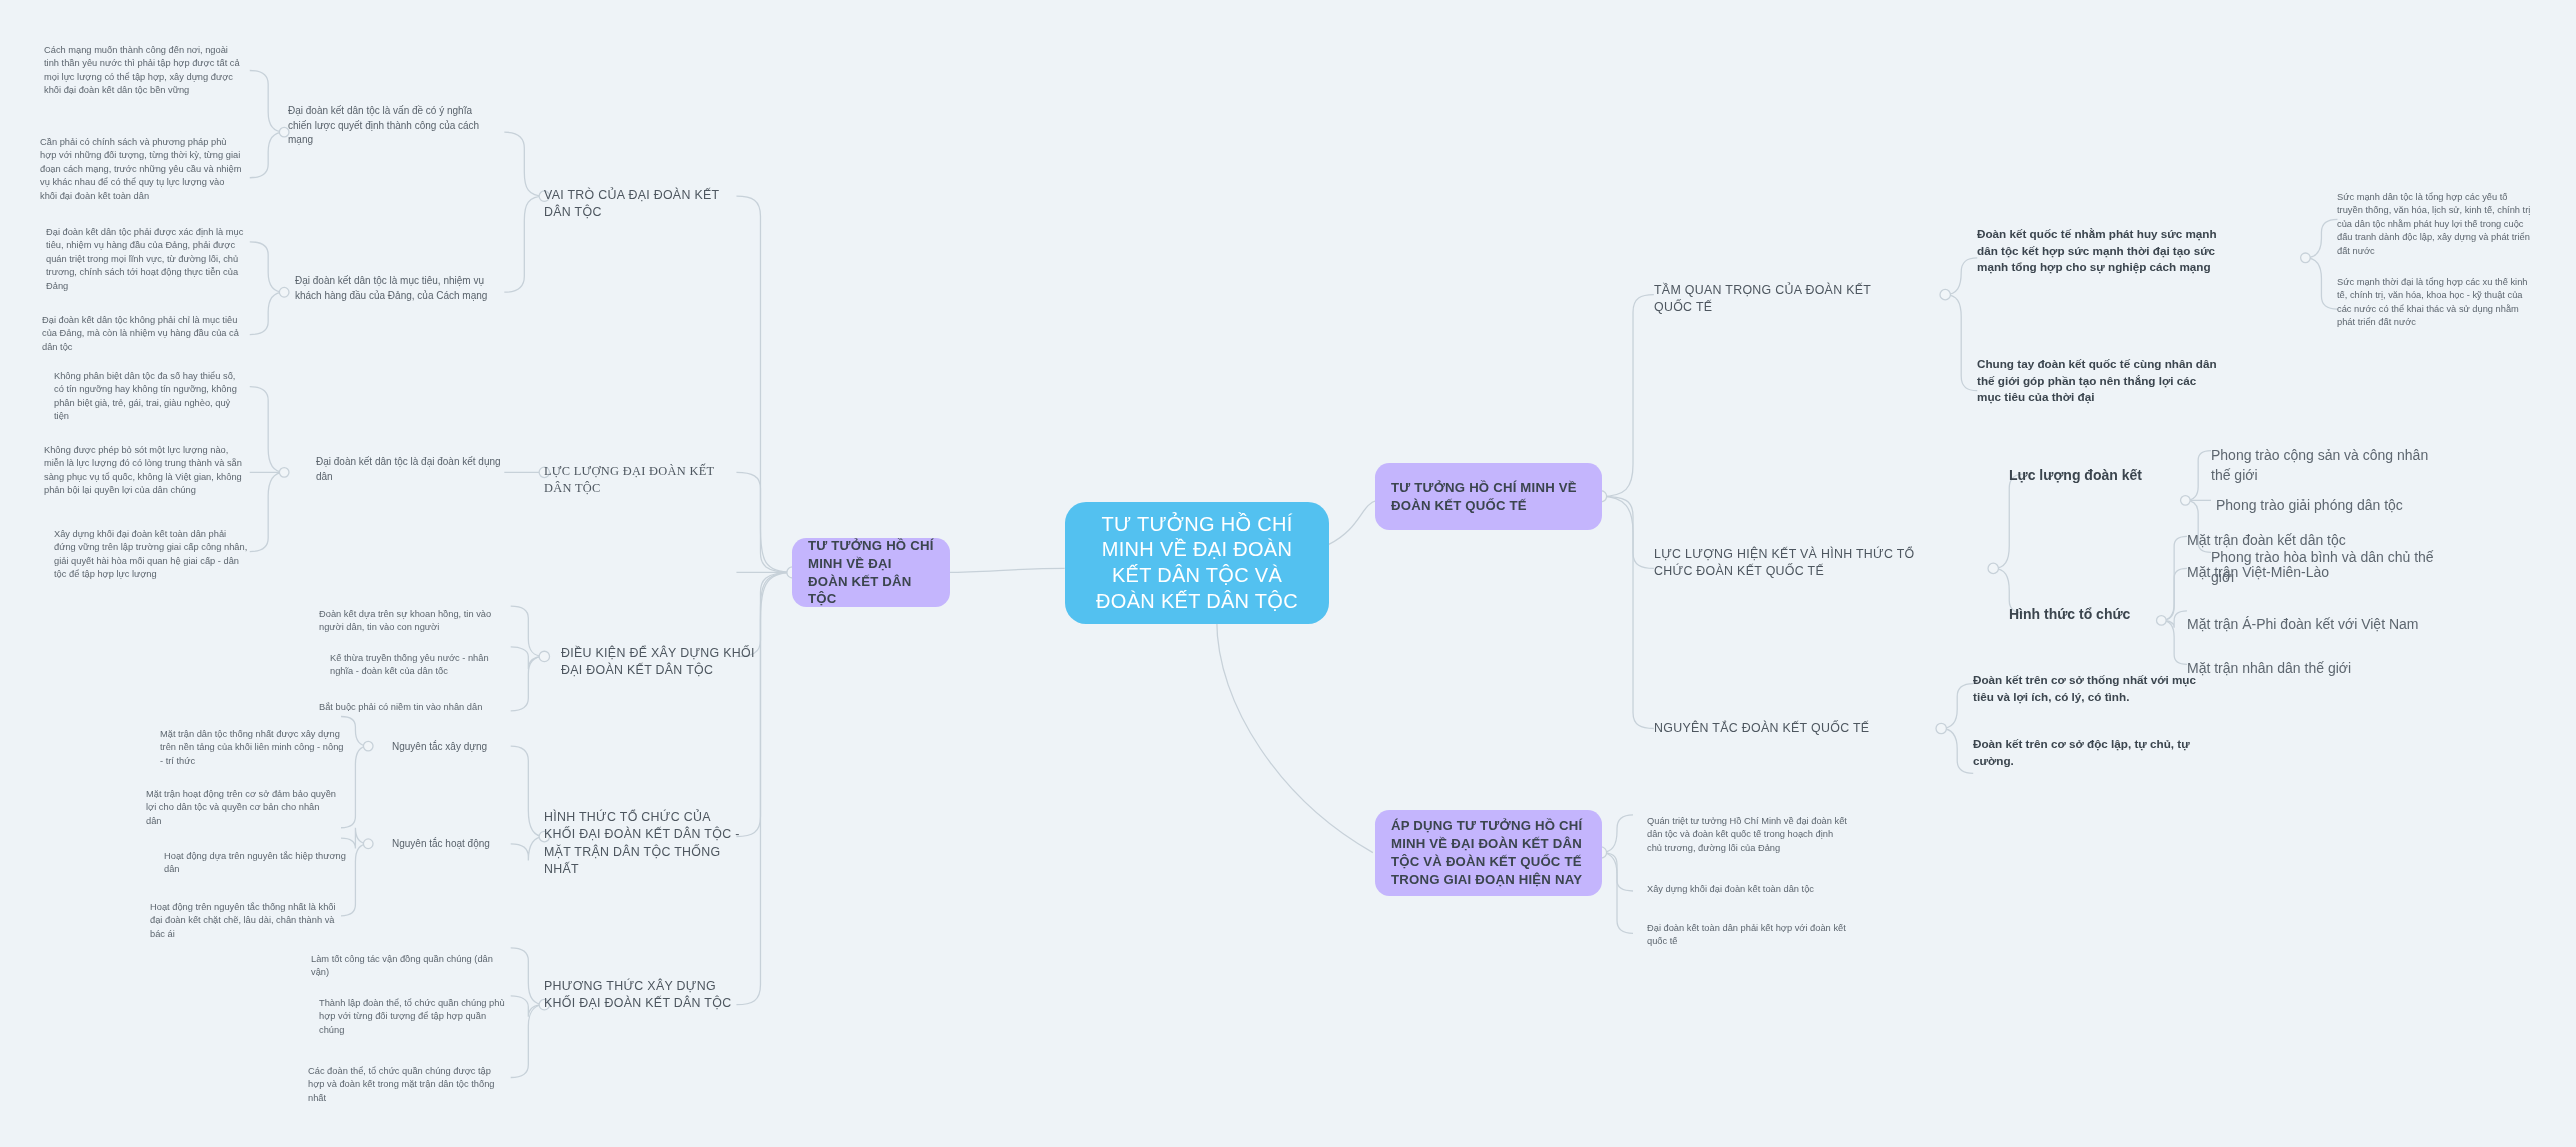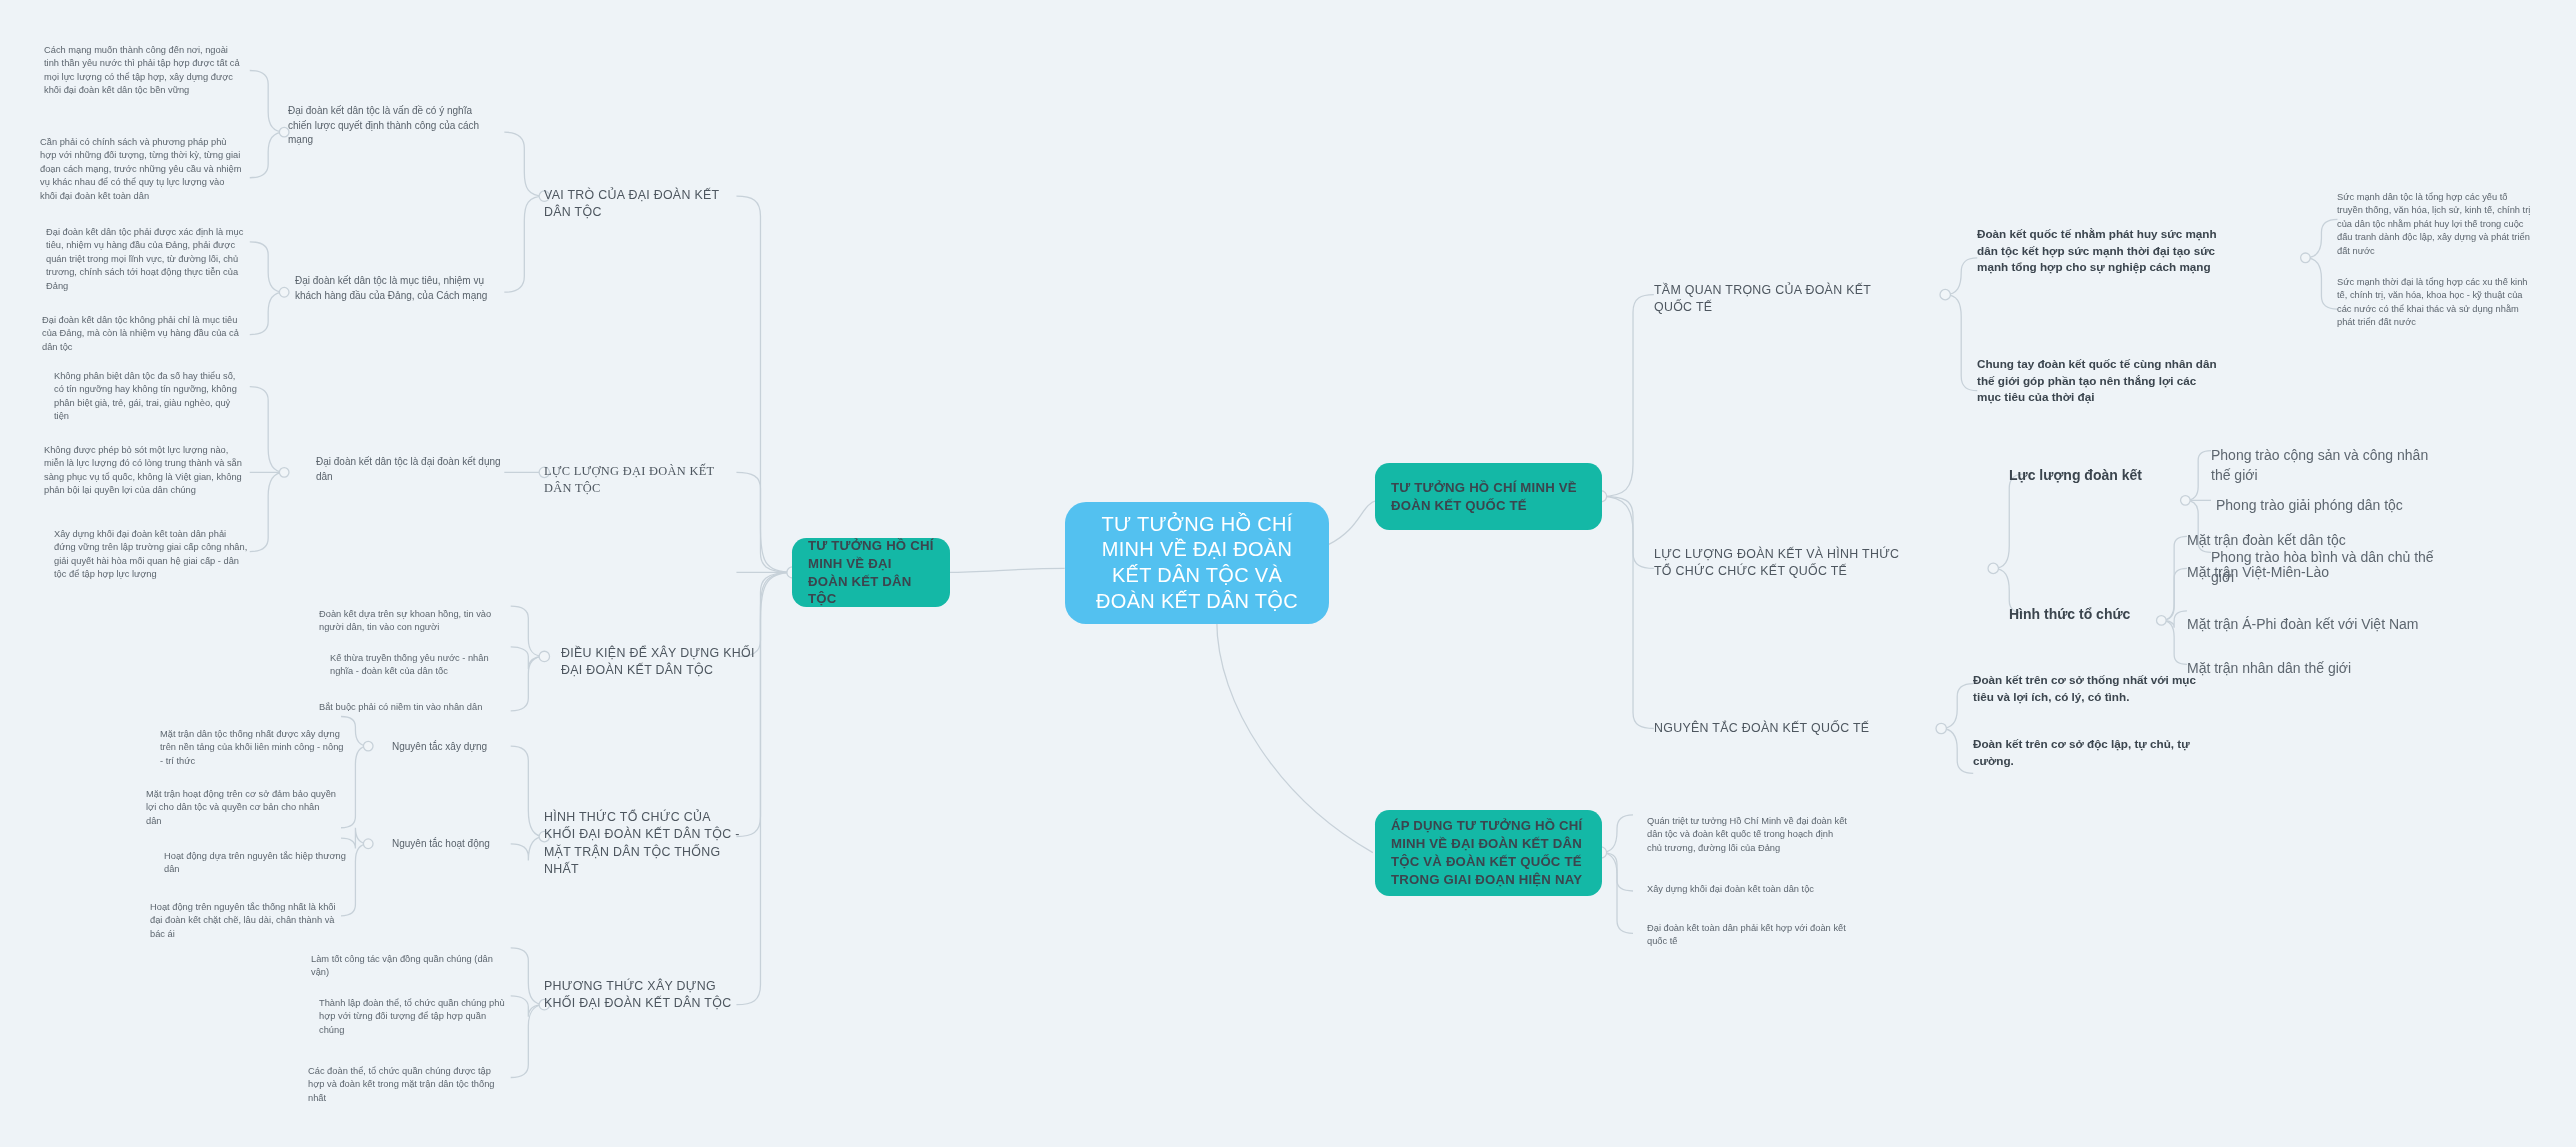--- a/index.html
+++ b/index.html
@@ -22,21 +22,21 @@
     text-align: center;
     font-size: 20px;
     font-weight: 400;
     line-height: 1.28;
     letter-spacing: 0.3px;
     padding: 14.4px 17.6px;
     display: flex; align-items: center; justify-content: center;
   }
   
   .lvl1 {
-    background: #14b8a6;
+    background: #c4b5fd;
     border-radius: 14.4px;
     font-size: 13.2px;
     font-weight: 700;
     line-height: 1.35;
     letter-spacing: 0.2px;
     color: #3b454e;
     padding: 28px 16px;
     display: flex; align-items: center;
   }
   
@@ -288,21 +288,21 @@
     <span class="txt">Sức mạnh dân tộc là tổng hợp các yếu tố truyền thống, văn hóa, lịch sử, kinh tế, chính trị của dân tộc nhằm phát huy lợi thế trong cuộc đấu tranh dành độc lập, xây dựng và phát triển đất nước</span>
   </div>
   <div class="node leaf" style="left:2337px; top:276px; width:197px;">
     <span class="txt">Sức mạnh thời đại là tổng hợp các xu thế kinh tế, chính trị, văn hóa, khoa học - kỹ thuật của các nước có thể khai thác và sử dụng nhằm phát triển đất nước</span>
   </div>
   <div class="node lvl3b" style="left:1977px; top:356px; width:240px;">
     <span class="txt">Chung tay đoàn kết quốc tế cùng nhân dân thế giới góp phần tạo nên thắng lợi các mục tiêu của thời đại</span>
   </div>
 
   <div class="node lvl2" style="left:1654px; top:546px; width:264px;">
-    <span class="txt">LỰC LƯỢNG ĐOÀN KẾT VÀ HÌNH THỨC TỔ CHỨC CHỨC KẾT QUỐC TẾ</span>
+    <span class="txt">LỰC LƯỢNG HIỆN KẾT VÀ HÌNH THỨC TỔ CHỨC ĐOÀN KẾT QUỐC TẾ</span>
   </div>
   <div class="node lvl2b" style="left:2009px; top:466px; width:160px;">
     <span class="txt">Lực lượng đoàn kết</span>
   </div>
   <div class="node tiny" style="left:2211px; top:445px; width:240px;">
     <span class="txt">Phong trào cộng sản và công nhân thế giới</span>
   </div>
   <div class="node tiny" style="left:2216px; top:495px; width:240px;">
     <span class="txt">Phong trào giải phóng dân tộc</span>
   </div>

